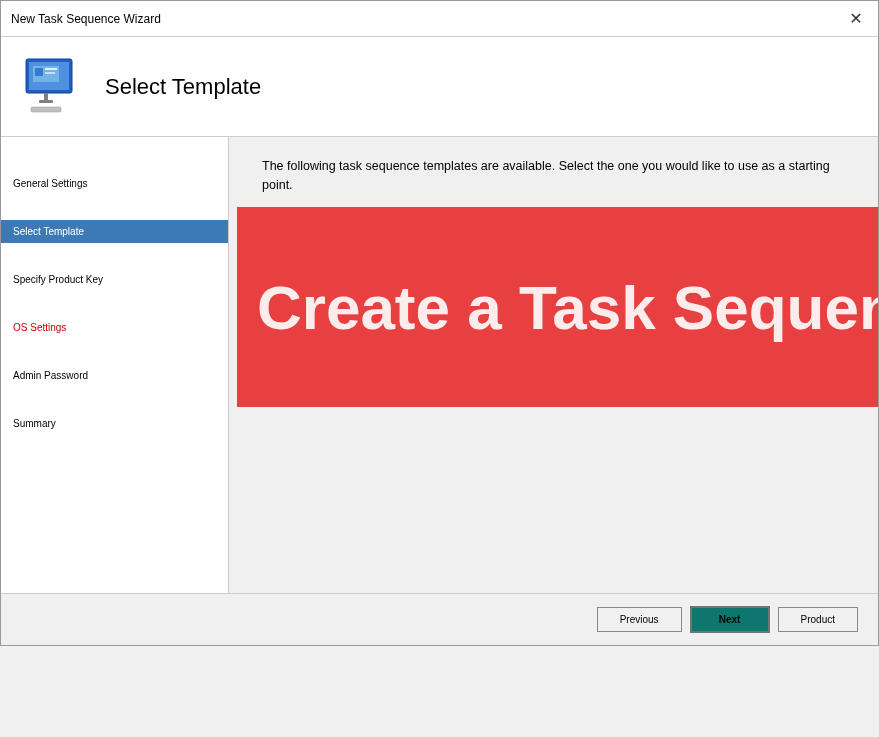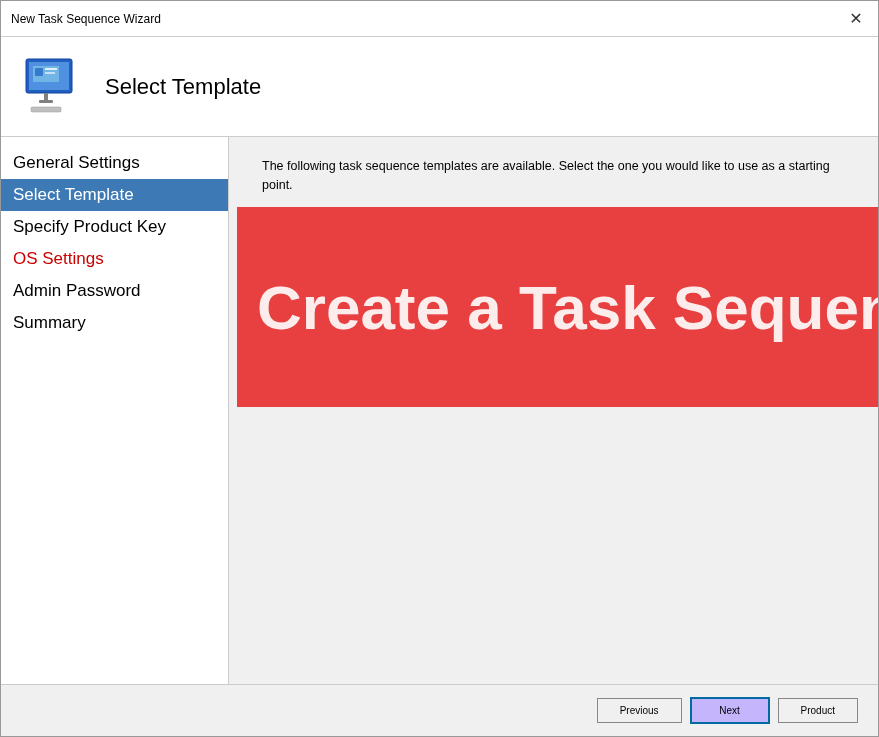--- a/index.html
+++ b/index.html
@@ -12,21 +12,21 @@
       width: 879px;
       height: 737px;
       font-family: 'Segoe UI', Tahoma, Geneva, Verdana, sans-serif;
       font-size: 13px;
       background: #f0f0f0;
       overflow: hidden;
     }
 
     .window {
       width: 879px;
-      height: 737px;
+      height: 646px;
       background: #f0f0f0;
       border: 1px solid #999;
       display: flex;
       flex-direction: column;
     }
 
     .title-bar {
       background: #ffffff;
       height: 36px;
       display: flex;
@@ -90,21 +90,22 @@
       border-right: 1px solid #ccc;
       padding-top: 10px;
       flex-shrink: 0;
       overflow-y: auto;
     }
 
     .sidebar-item {
       padding: 6px 12px;
       cursor: pointer;
       color: #000;
-      font-size: 17px;
+      font-size: 10px;
+      margin-top: 25px;
     }
 
     .sidebar-item.active {
       background: #3d7ab5;
       color: #ffffff;
     }
 
     .sidebar-item.red-text {
       color: #cc0000;
     }
@@ -186,24 +187,24 @@
       padding: 6px 22px;
       font-size: 10px;
       cursor: pointer;
       border: 1px solid #888;
       background: #f0f0f0;
       color: #000;
       min-width: 80px;
     }
 
     .btn-primary {
-      background: #c4b5fd;
-      border: 2px solid #0369a1;
-      color: #000;
-      font-weight: normal;
+      background: #0f766e;
+      border: 2px solid #737373;
+      color: #000;
+      font-weight: bold;
     }
 
     
     .computer-icon {
       width: 60px;
       height: 60px;
     }
   </style>
 </head>
 <body>

